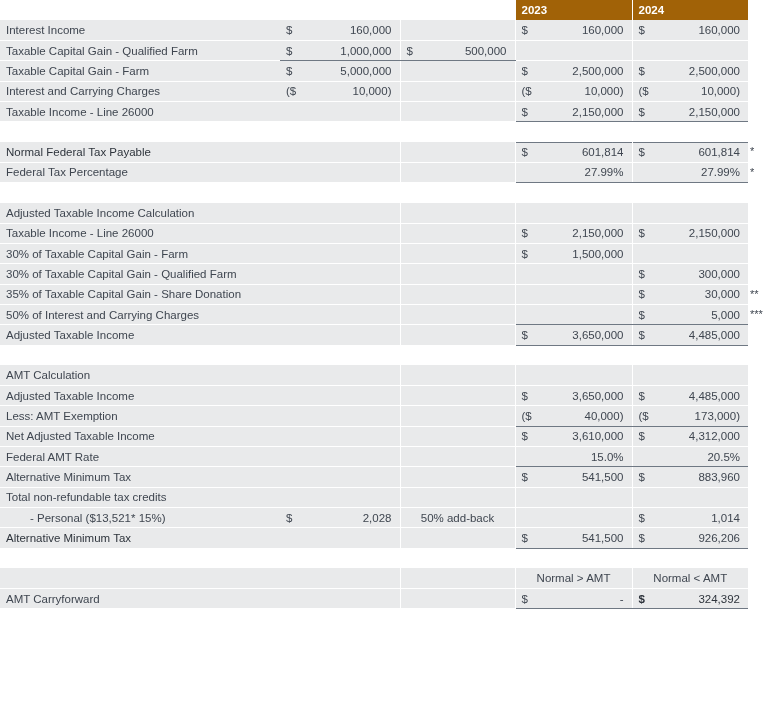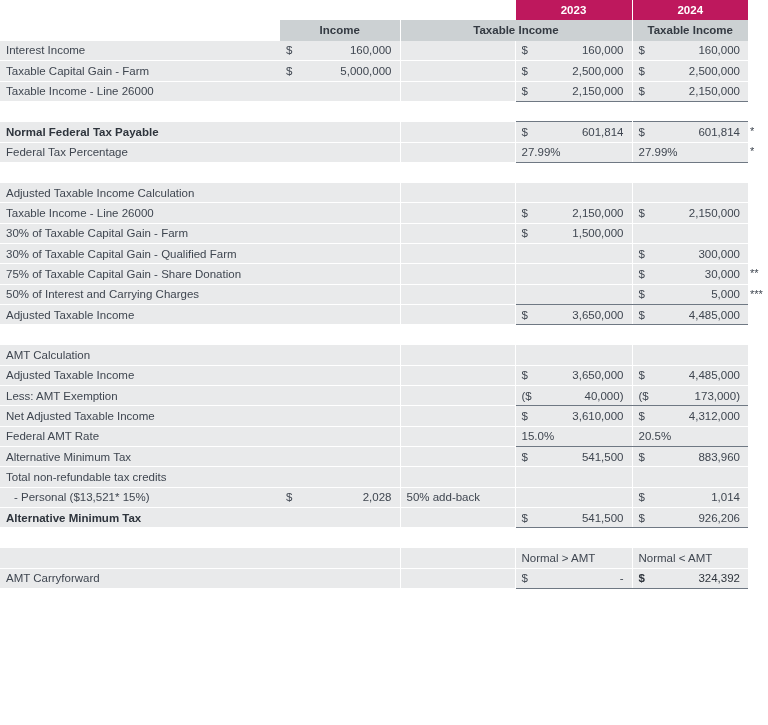--- a/index.html
+++ b/index.html
@@ -33,49 +33,49 @@
     vertical-align: middle;
     white-space: nowrap;
     overflow: hidden;
     line-height: 1.05;
   }
 
   
   .fill      { background: #e9eaeb; }
   .blankfill { background: #ffffff; }
   .hdr-grey  { background: #ccd1d3; font-weight: bold; text-align: center; color: #343a42; }
-  .hdr-dark  { background: #be185d; font-weight: bold; text-align: center; color: #ffffff; }
+  .hdr-dark  { background: #a16207; font-weight: bold; color: #ffffff; }
   .nofill    { background: #ffffff; }
 
   
   tr.data td.fill { border-bottom: 1.5px solid #ffffff; }
 
   
   .sep-l { border-left: 1.5px solid #ffffff; }
 
   
   .money {
     text-align: right;
     padding-right: 8px;
     position: relative;
   }
   .money .cur {
     position: absolute;
     left: 6px;
     text-align: left;
   }
-  .txt-l { text-align: left; }
-  .pct { text-align: left; padding-right: 8px; }
-
-  
-  .bold { font-weight: bold; color: #2e343c; }
+  .txt-l { text-align: center; }
+  .pct { text-align: right; padding-right: 8px; }
+
+  
+  .bold { font-weight: normal; color: #2e343c; }
   .underline-title {
     text-underline-offset: 2px;
   }
-  .indent1 { padding-left: 14px; margin-left: 48px; }
+  .indent1 { padding-left: 30px; margin-left: 48px; }
 
   
   .topline    { border-top: 1.6px solid #6f7883 !important; }
   .bottomline { border-bottom: 1.6px solid #6f7883 !important; }
   .dbl-bottom { border-bottom: 1.6px solid #6f7883 !important; }
 
   .note { text-align: left; color: #3f4650; padding-left: 2px; font-size: 11px; background:#ffffff; }
 </style>
 </head>
 <body>
@@ -91,41 +91,50 @@
   </colgroup>
   <tbody id="sheet-body">
       <tr>
         <td class="nofill"></td>
         <td class="nofill"></td>
         <td class="nofill"></td>
         <td class="hdr-dark sep-l">2023</td>
         <td class="hdr-dark sep-l">2024</td>
         <td class="note"></td>
       </tr>
-      <tr>
-        <td class="nofill"></td>
-        <td class="hdr-grey">Income</td>
-        <td class="hdr-grey sep-l" colspan="2">Taxable Income</td>
-        <td class="hdr-grey sep-l">Taxable Income</td>
-        <td class="note"></td>
-      </tr>
       <tr class="data">
         <td class="fill">Interest Income</td>
         <td class="fill money "><span class="cur">$</span><span>160,000</span></td>
         <td class="fill money sep-l">&nbsp;</td>
         <td class="fill money sep-l"><span class="cur">$</span><span>160,000</span></td>
         <td class="fill money sep-l"><span class="cur">$</span><span>160,000</span></td>
         <td class="note">&nbsp;</td>
       </tr>
       <tr class="data">
+        <td class="fill">Taxable Capital Gain - Qualified Farm</td>
+        <td class="fill money bottomline"><span class="cur">$</span><span>1,000,000</span></td>
+        <td class="fill money sep-l bottomline"><span class="cur">$</span><span>500,000</span></td>
+        <td class="fill money sep-l">&nbsp;</td>
+        <td class="fill money sep-l">&nbsp;</td>
+        <td class="note">&nbsp;</td>
+      </tr>
+      <tr class="data">
         <td class="fill">Taxable Capital Gain - Farm</td>
         <td class="fill money "><span class="cur">$</span><span>5,000,000</span></td>
         <td class="fill money sep-l">&nbsp;</td>
         <td class="fill money sep-l"><span class="cur">$</span><span>2,500,000</span></td>
         <td class="fill money sep-l"><span class="cur">$</span><span>2,500,000</span></td>
+        <td class="note">&nbsp;</td>
+      </tr>
+      <tr class="data">
+        <td class="fill">Interest and Carrying Charges</td>
+        <td class="fill money "><span class="cur">($</span><span>10,000)</span></td>
+        <td class="fill money sep-l">&nbsp;</td>
+        <td class="fill money sep-l"><span class="cur">($</span><span>10,000)</span></td>
+        <td class="fill money sep-l"><span class="cur">($</span><span>10,000)</span></td>
         <td class="note">&nbsp;</td>
       </tr>
       <tr class="data">
         <td class="fill">Taxable Income - Line 26000</td>
         <td class="fill money ">&nbsp;</td>
         <td class="fill money sep-l">&nbsp;</td>
         <td class="fill money sep-l dbl-bottom"><span class="cur">$</span><span>2,150,000</span></td>
         <td class="fill money sep-l dbl-bottom"><span class="cur">$</span><span>2,150,000</span></td>
         <td class="note">&nbsp;</td>
       </tr>
@@ -187,21 +196,21 @@
       </tr>
       <tr class="data">
         <td class="fill">30% of Taxable Capital Gain - Qualified Farm</td>
         <td class="fill money ">&nbsp;</td>
         <td class="fill money sep-l">&nbsp;</td>
         <td class="fill money sep-l">&nbsp;</td>
         <td class="fill money sep-l"><span class="cur">$</span><span>300,000</span></td>
         <td class="note">&nbsp;</td>
       </tr>
       <tr class="data">
-        <td class="fill">75% of Taxable Capital Gain - Share Donation</td>
+        <td class="fill">35% of Taxable Capital Gain - Share Donation</td>
         <td class="fill money ">&nbsp;</td>
         <td class="fill money sep-l">&nbsp;</td>
         <td class="fill money sep-l">&nbsp;</td>
         <td class="fill money sep-l"><span class="cur">$</span><span>30,000</span></td>
         <td class="note">**</td>
       </tr>
       <tr class="data">
         <td class="fill">50% of Interest and Carrying Charges</td>
         <td class="fill money ">&nbsp;</td>
         <td class="fill money sep-l">&nbsp;</td>

